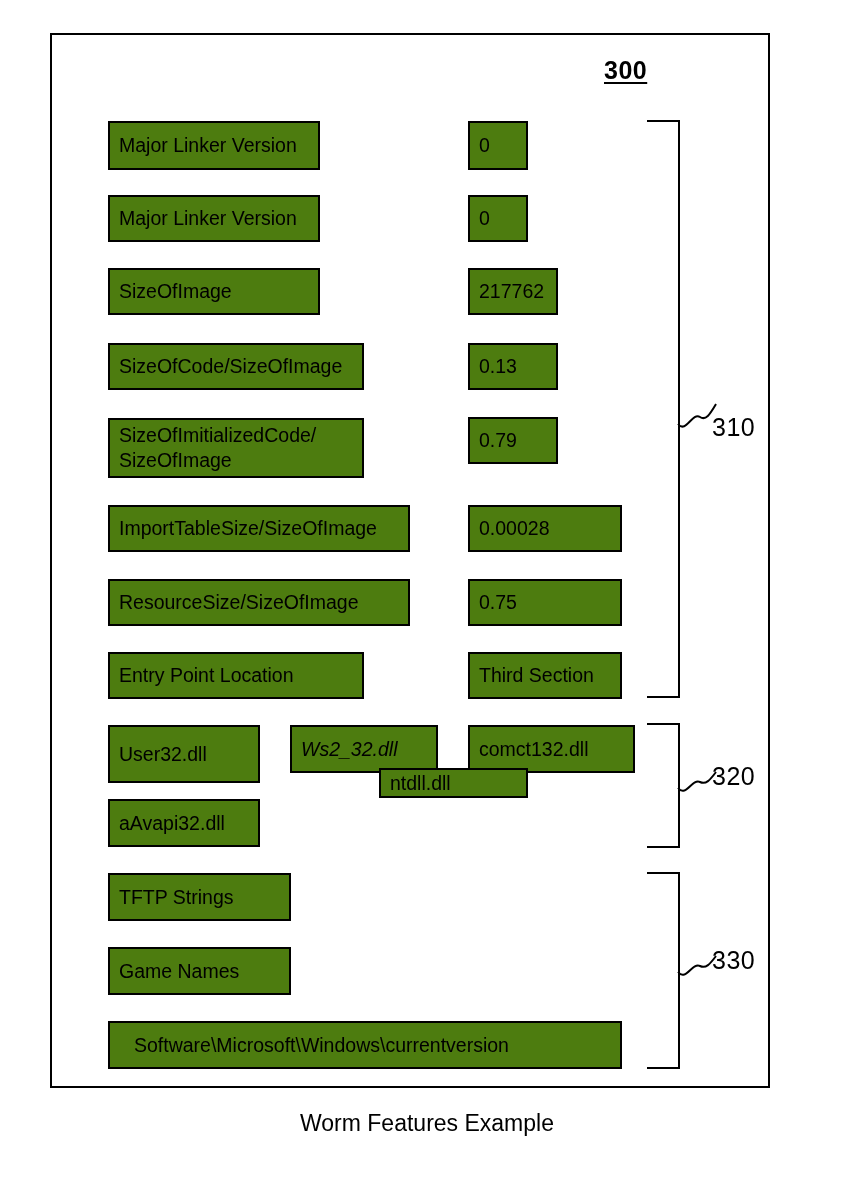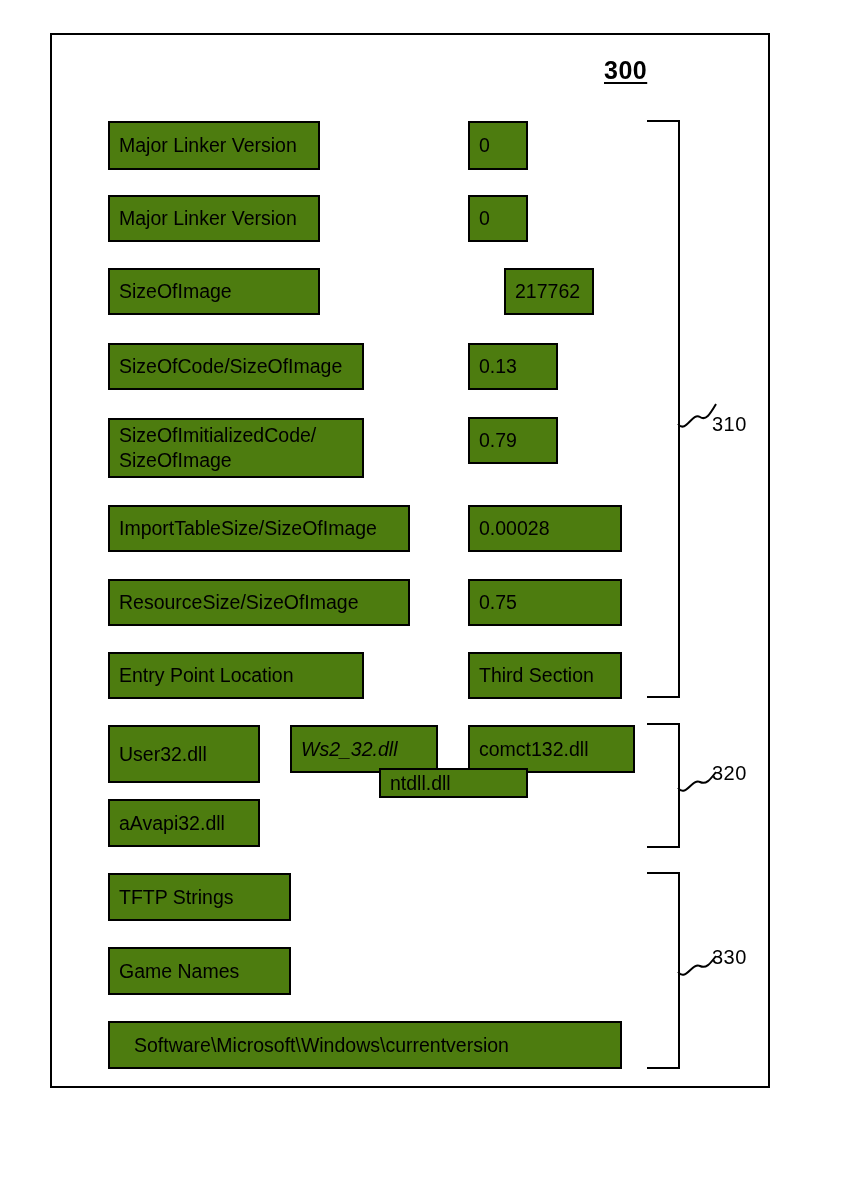--- a/index.html
+++ b/index.html
@@ -62,21 +62,21 @@
   .group-bracket {
     position: absolute;
     box-sizing: border-box;
     border-top: 2px solid #000000;
     border-right: 2px solid #000000;
     border-bottom: 2px solid #000000;
     border-left: none;
   }
   .bracket-label {
     position: absolute;
-    font-size: 20px;
+    font-size: 25px;
     letter-spacing: 0.5px;
   }
   .bracket-leader {
     position: absolute;
   }
 
   
   #caption-block {
     position: absolute;
     left: 0;
@@ -103,21 +103,21 @@
 
 <div id="figure-ref-300">300</div>
 
 <div class="node-box" style="left:108px; top:121px; width:212px; height:49px;">Major Linker Version</div>
 <div class="node-box" style="left:468px; top:121px; width:60px; height:49px;">0</div>
 
 <div class="node-box" style="left:108px; top:195px; width:212px; height:47px;">Major Linker Version</div>
 <div class="node-box" style="left:468px; top:195px; width:60px; height:47px;">0</div>
 
 <div class="node-box" style="left:108px; top:268px; width:212px; height:47px;">SizeOfImage</div>
-<div class="node-box" style="left:468px; top:268px; width:90px; height:47px;margin-left:36px;">217762</div>
+<div class="node-box" style="left:468px; top:268px; width:90px; height:47px;">217762</div>
 
 <div class="node-box" style="left:108px; top:343px; width:256px; height:47px;">SizeOfCode/SizeOfImage</div>
 <div class="node-box" style="left:468px; top:343px; width:90px; height:47px;">0.13</div>
 
 <div class="node-box two-line" style="left:108px; top:418px; width:256px; height:60px;">SizeOfImitializedCode/
 SizeOfImage</div>
 <div class="node-box" style="left:468px; top:417px; width:90px; height:47px;">0.79</div>
 
 <div class="node-box" style="left:108px; top:505px; width:302px; height:47px;">ImportTableSize/SizeOfImage</div>
 <div class="node-box" style="left:468px; top:505px; width:154px; height:47px;">0.00028</div>
@@ -151,13 +151,14 @@
 <div class="node-box" style="left:108px; top:947px; width:183px; height:48px;">Game Names</div>
 <div class="node-box" style="left:108px; top:1021px; width:514px; height:48px;padding-left:24px;">Software\Microsoft\Windows\currentversion</div>
 
 <div class="group-bracket" style="left:647px; top:872px; width:33px; height:197px;"></div>
 <svg class="bracket-leader" style="left:676px; top:954px; width:42px; height:28px;" viewBox="0 0 42 28">
   <path d="M 2 18 C 10 28, 16 8, 24 12 C 30 15, 34 10, 40 2" fill="none" stroke="#000000" stroke-width="2"></path>
 </svg>
 <div class="bracket-label" style="left:712px; top:946px;">330</div>
 
 <div id="caption-block">
+  <p id="figure-caption">Worm Features Example</p>
 </div>
 
 </body></html>

